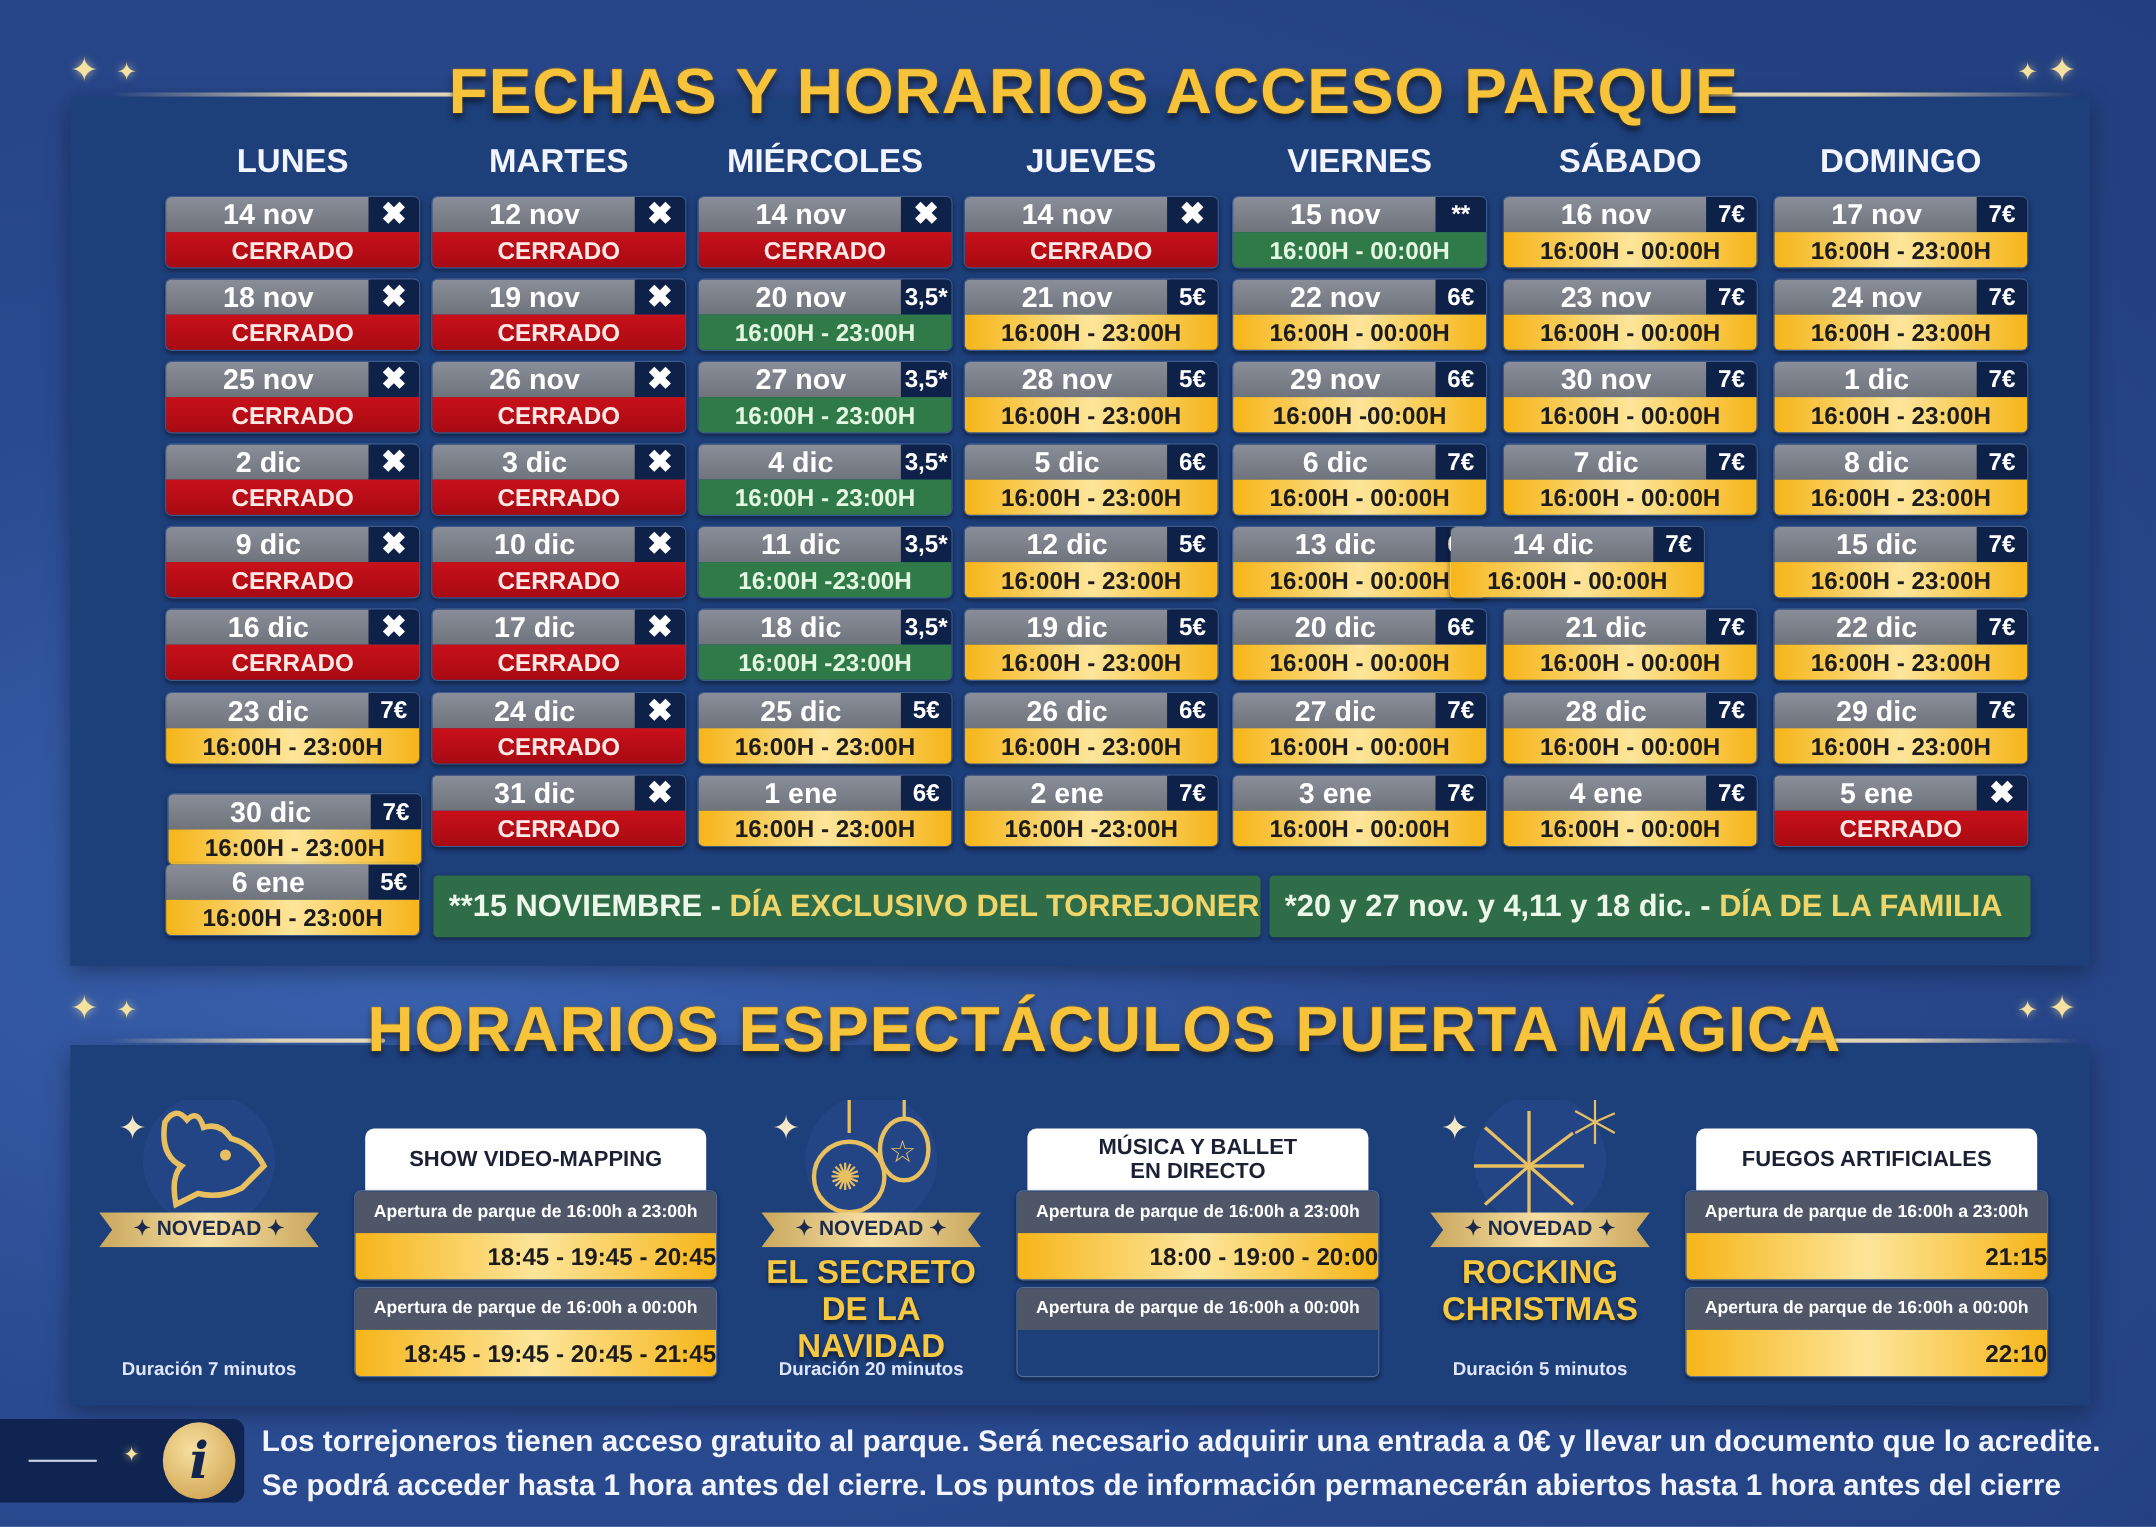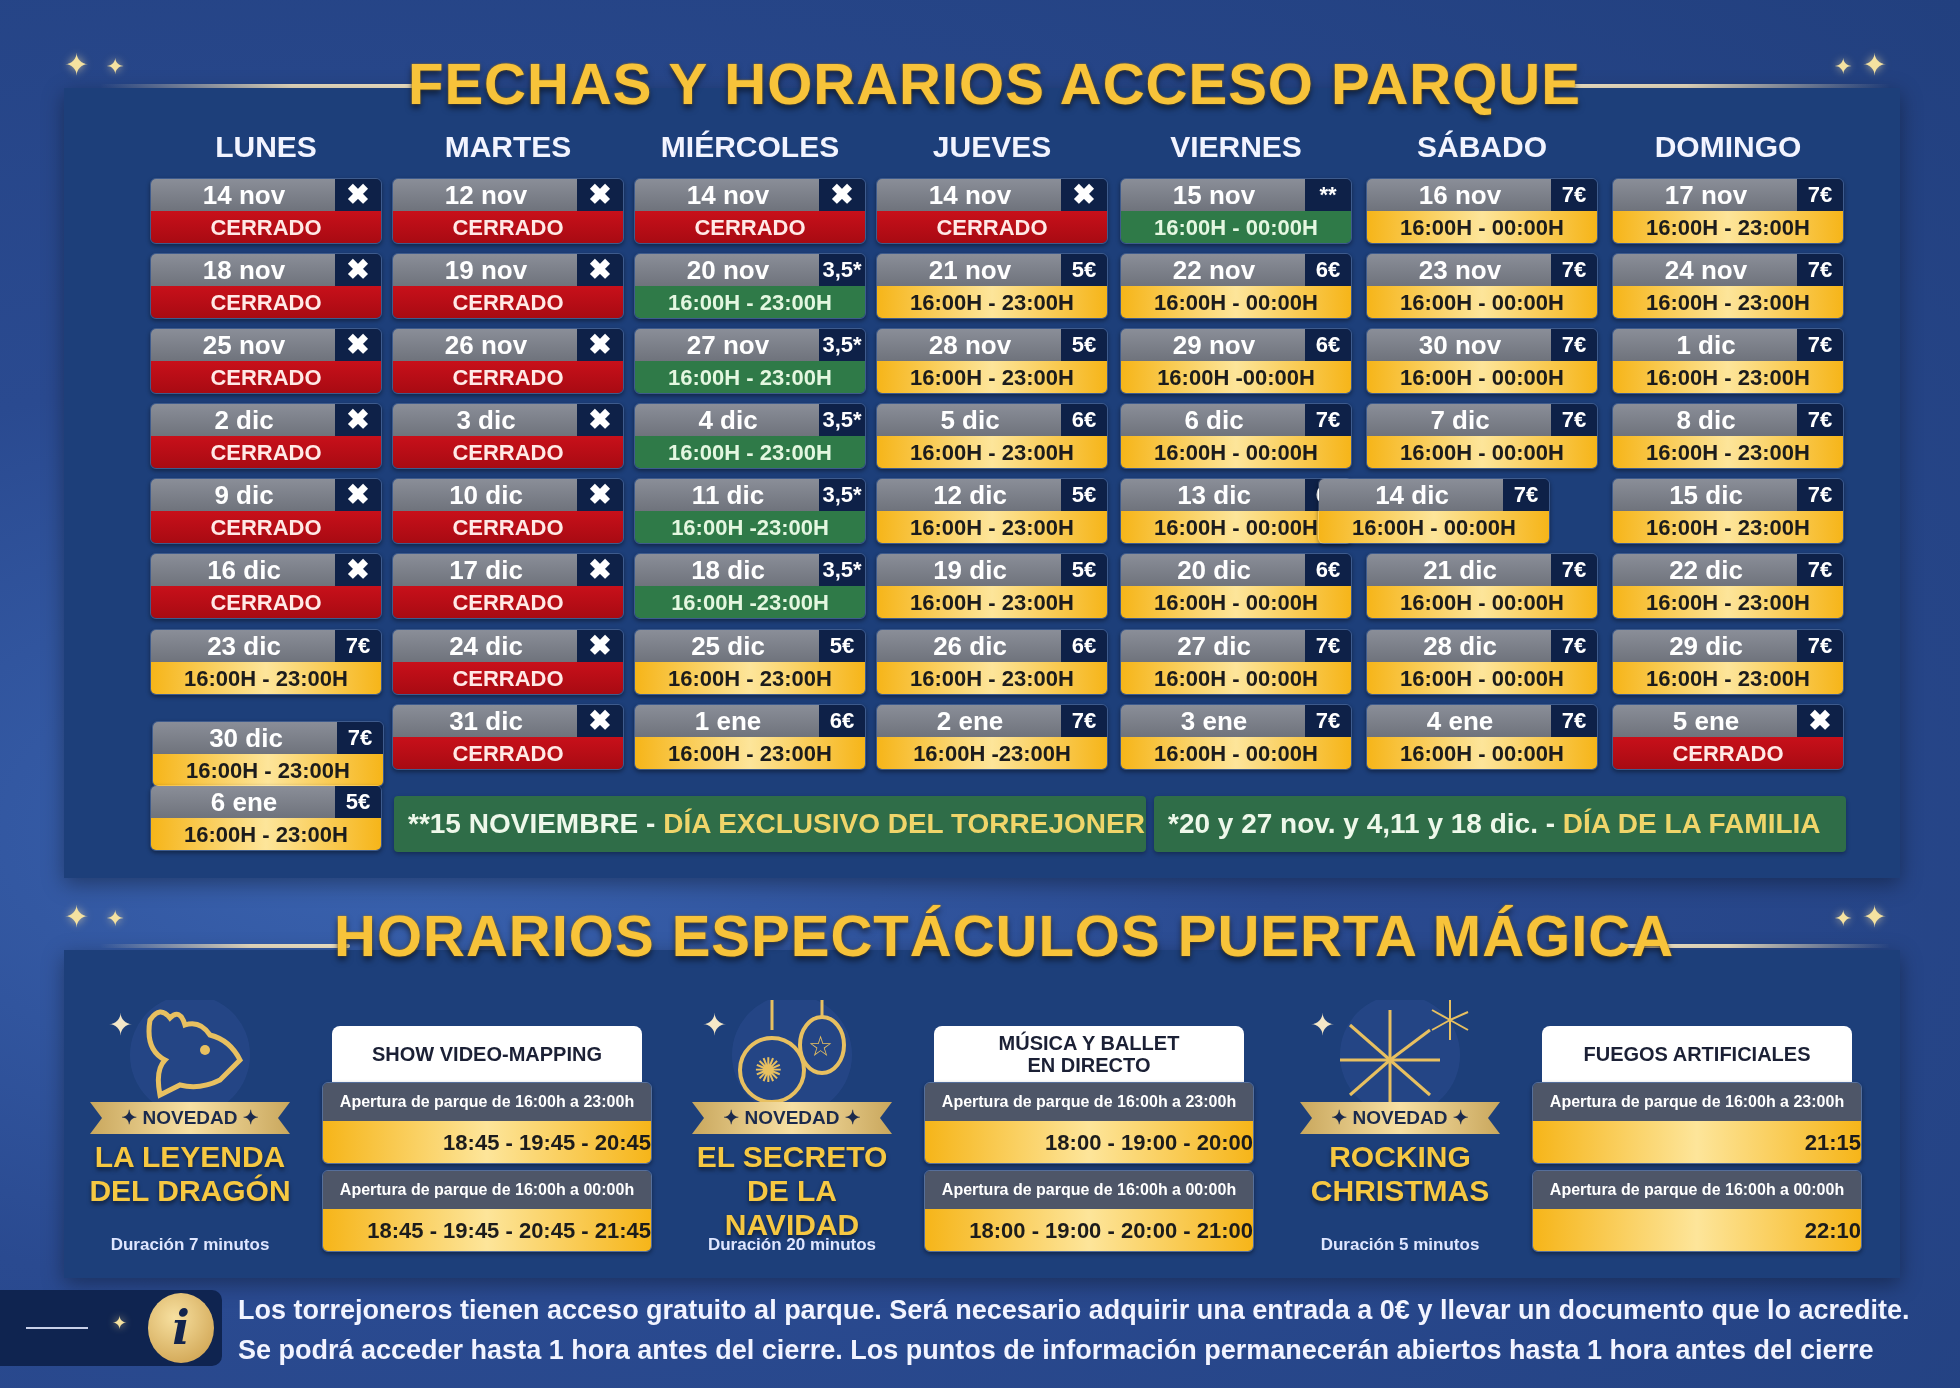--- a/index.html
+++ b/index.html
@@ -384,24 +384,20 @@
 <div class="section-title title-2">HORARIOS ESPECTÁCULOS PUERTA MÁGICA</div>
 
 <div class="show" style="left:70px;">
   <svg class="show-icon" viewBox="0 0 160 110">
     <circle cx="90" cy="55" r="60" fill="#28498a" opacity="0.7"></circle>
     <path d="M50 20 Q60 5 70 18 Q80 8 85 25 Q100 20 110 35 Q130 40 140 60 L120 80 Q100 90 80 85 L60 95 Q55 70 65 60 Q45 50 50 20 Z" fill="none" stroke="#e8c060" stroke-width="5"></path>
     <circle cx="105" cy="50" r="5" fill="#e8c060"></circle>
     <text x="8" y="35" fill="#f5e8c8" font-size="30">✦</text>
   </svg>
   <div class="ribbon">✦ NOVEDAD ✦</div>
-  <div class="show-name">
-    <div>LA LEYENDA</div>
-    <div>DEL DRAGÓN</div>
-  </div>
   <div class="show-dur">Duración 7 minutos</div>
   <div class="show-card-title">SHOW VIDEO-MAPPING</div>
   <div class="slot" style="top:92px;">
     <div class="slot-label">Apertura de parque de 16:00h a 23:00h</div>
     <div class="slot-times">18:45 - 19:45 - 20:45</div>
   </div>
   <div class="slot" style="top:180px;">
     <div class="slot-label">Apertura de parque de 16:00h a 00:00h</div>
     <div class="slot-times">18:45 - 19:45 - 20:45 - 21:45</div>
   </div>
@@ -424,21 +420,20 @@
     <div>DE LA NAVIDAD</div>
   </div>
   <div class="show-dur">Duración 20 minutos</div>
   <div class="show-card-title" style="padding:0 60px;">MÚSICA Y BALLET EN DIRECTO</div>
   <div class="slot" style="top:92px;">
     <div class="slot-label">Apertura de parque de 16:00h a 23:00h</div>
     <div class="slot-times">18:00 - 19:00 - 20:00</div>
   </div>
   <div class="slot" style="top:180px;">
     <div class="slot-label">Apertura de parque de 16:00h a 00:00h</div>
-    <div class="slot-times">18:00 - 19:00 - 20:00 - 21:00</div>
   </div>
 </div>
 
 <div class="show" style="left:1280px;">
   <svg class="show-icon" viewBox="0 0 160 110">
     <circle cx="90" cy="55" r="60" fill="#28498a" opacity="0.7"></circle>
     <g stroke="#e8c060" stroke-width="3">
       <line x1="80" y1="60" x2="80" y2="10"></line>
         <line x1="80" y1="60" x2="120" y2="30"></line>
       <line x1="80" y1="60" x2="130" y2="60"></line>

